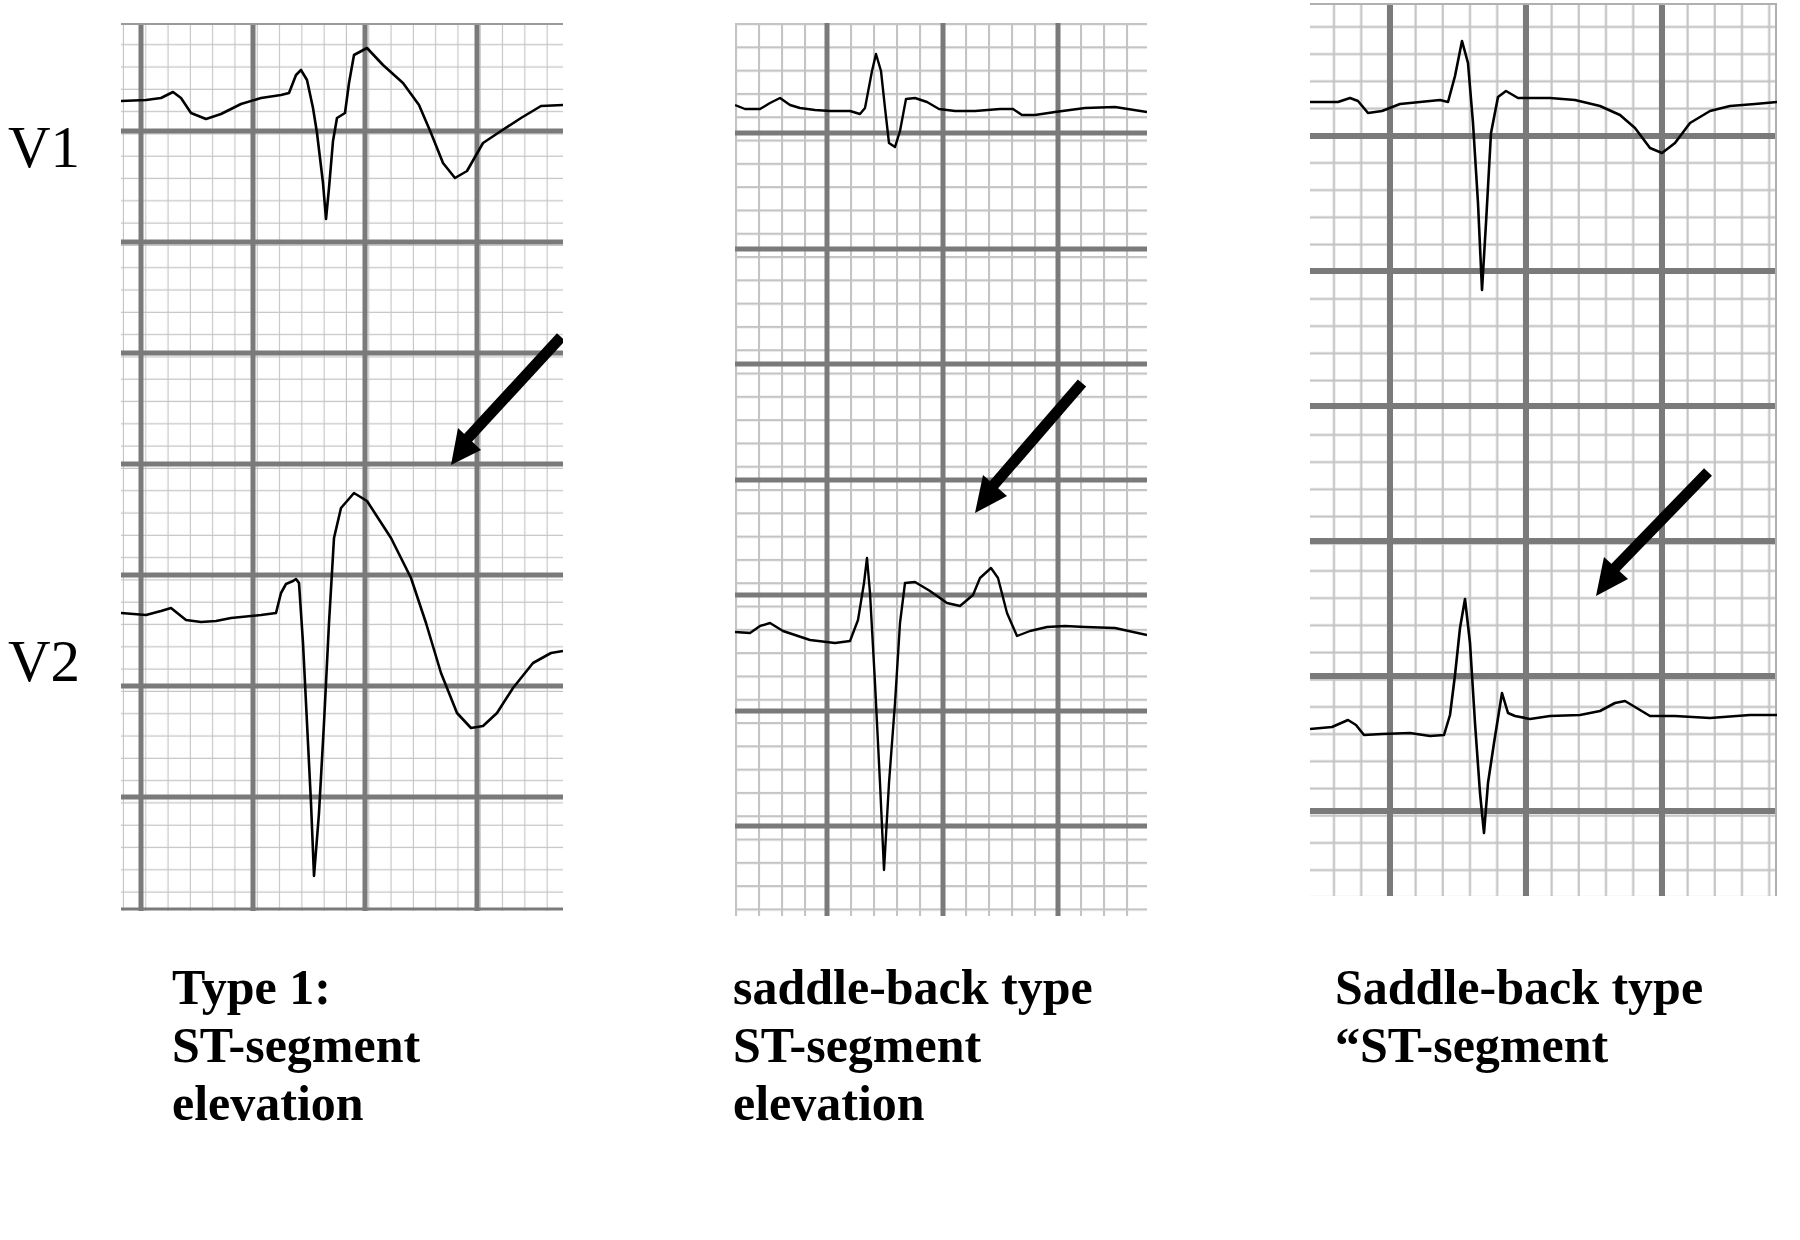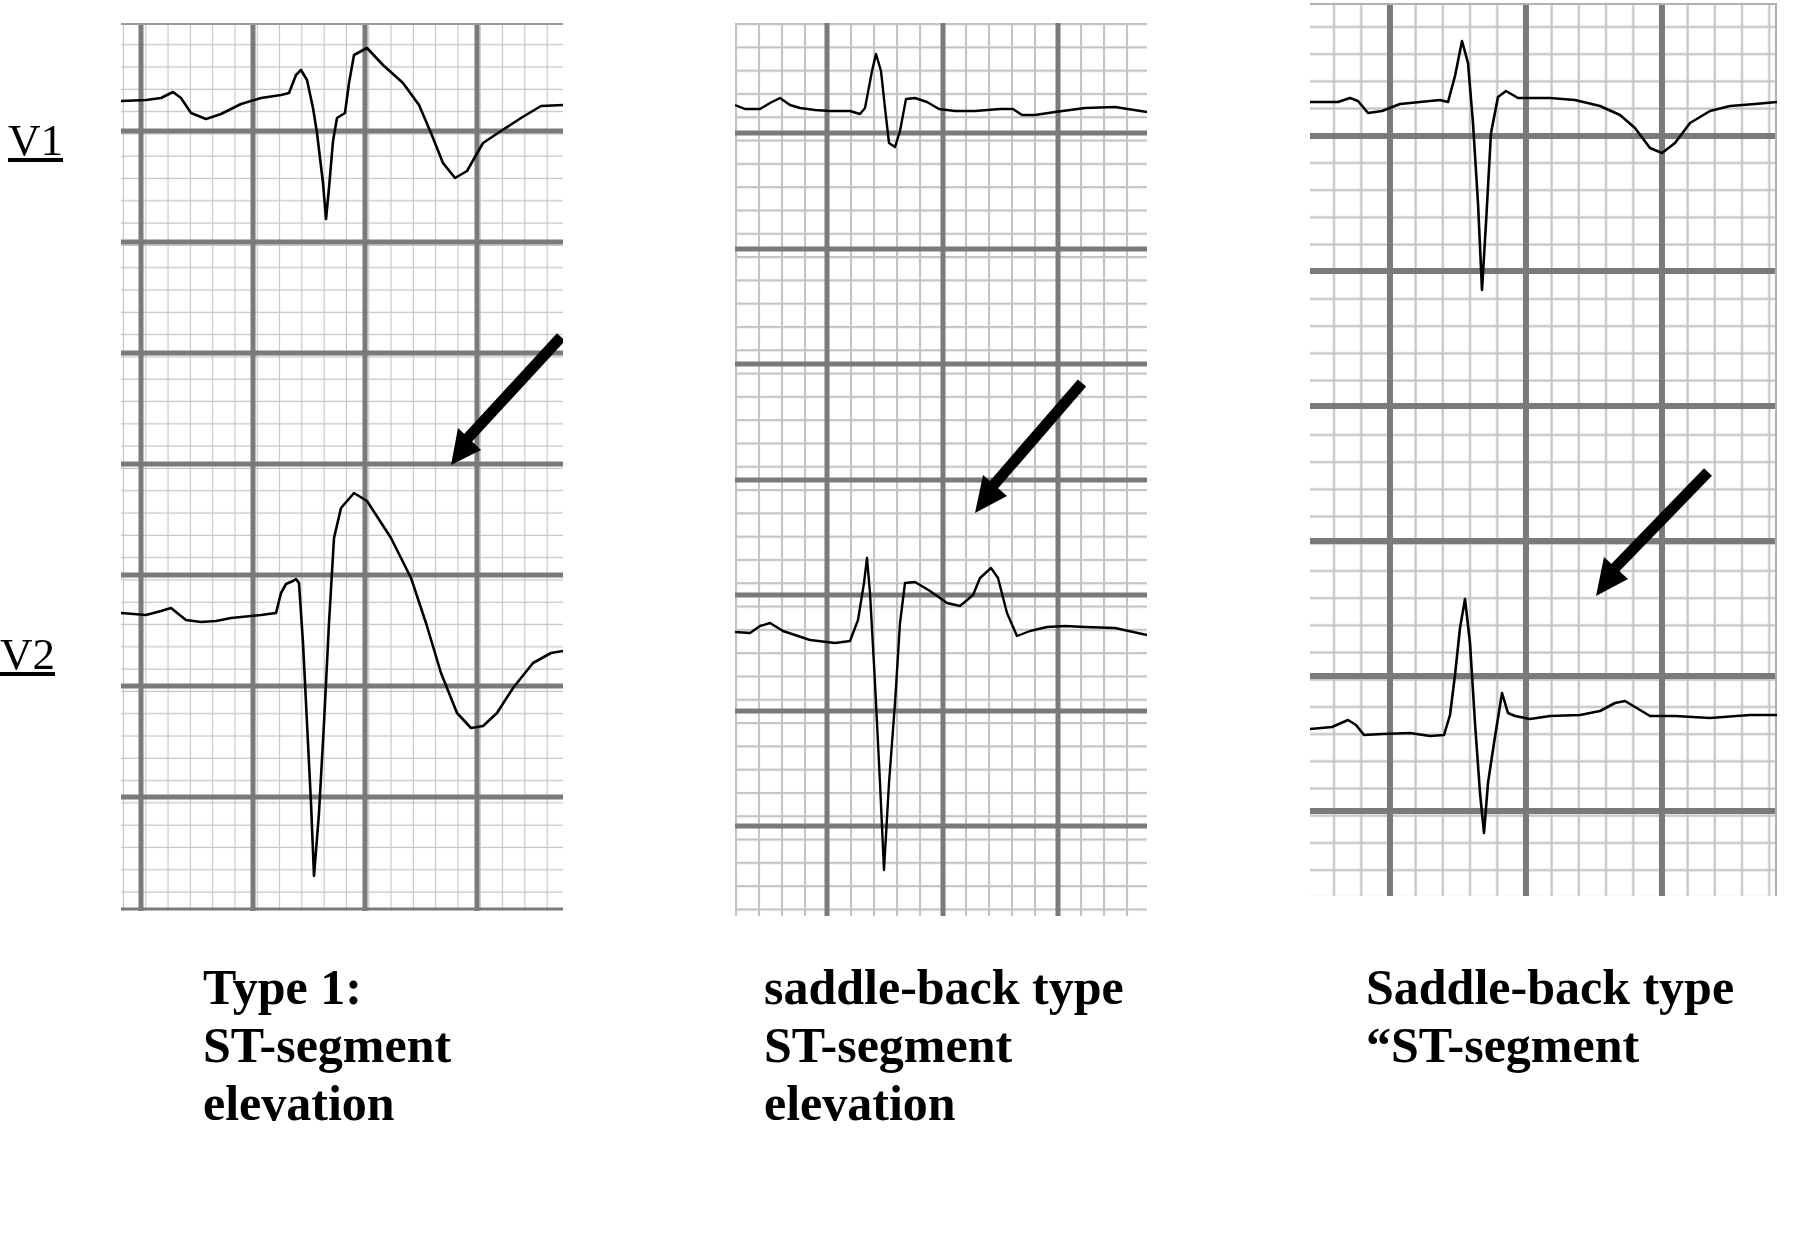--- a/index.html
+++ b/index.html
@@ -1,28 +1,28 @@
 <!DOCTYPE html>
 <html><head>
 <meta charset="utf-8">
 <style>
   html, body { margin:0; padding:0; background:#ffffff; }
   body { width:1800px; height:1240px; position:relative; overflow:hidden;
          font-family:"Liberation Serif", "DejaVu Serif", serif; color:#000; }
-  .lead-label { position:absolute; font-size:45px; line-height:1; font-weight:normal;text-decoration:underline; }
+  .lead-label { position:absolute; font-size:59px; line-height:1; font-weight:normal; }
   .panel { position:absolute; }
   .panel svg { display:block; }
-  .caption { position:absolute; font-weight:bold; font-size:50px; line-height:58px; white-space:nowrap;margin-left:31px; }
+  .caption { position:absolute; font-weight:bold; font-size:50px; line-height:58px; white-space:nowrap; }
   .caption div { height:58px; }
 </style>
 </head>
 <body>
 
 <div class="lead-label" style="left:8px; top:118px;">V1</div>
-<div class="lead-label" style="left:0; top:632px;">V2</div>
+<div class="lead-label" style="left:8px; top:632px;">V2</div>
 
 <div class="panel" style="left:121px; top:23px;">
   <svg width="442" height="888" viewBox="0 0 442 888">
     <defs>
       <pattern id="minor1" width="22.3" height="22.3" patternUnits="userSpaceOnUse" x="3" y="0">
         <path d="M22.3 0 V22.3 M0 22.3 H22.3" stroke="#c4c4c4" stroke-width="2.2" fill="none"></path>
       </pattern>
     </defs>
     <rect x="0" y="0" width="442" height="888" fill="url(#minor1)"></rect>
     <g stroke="#7a7a7a" stroke-width="5">

